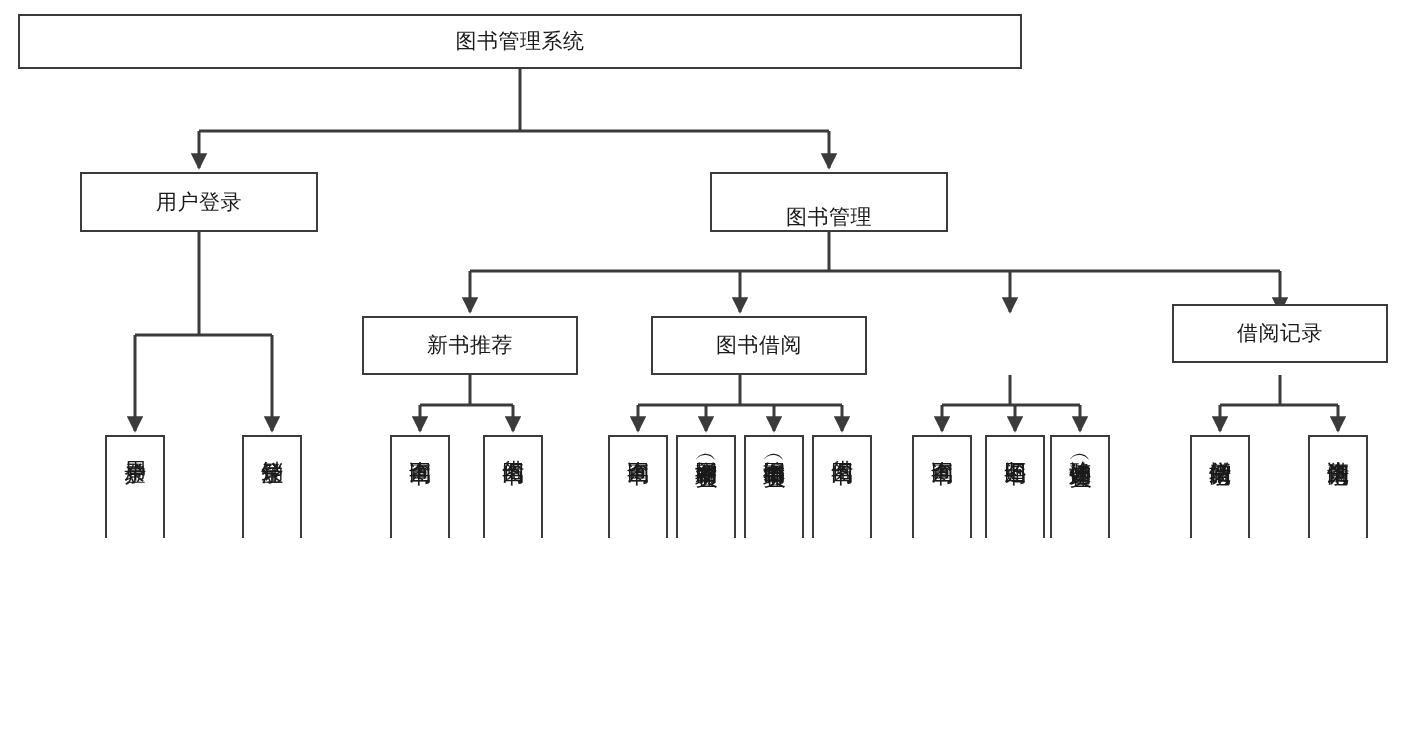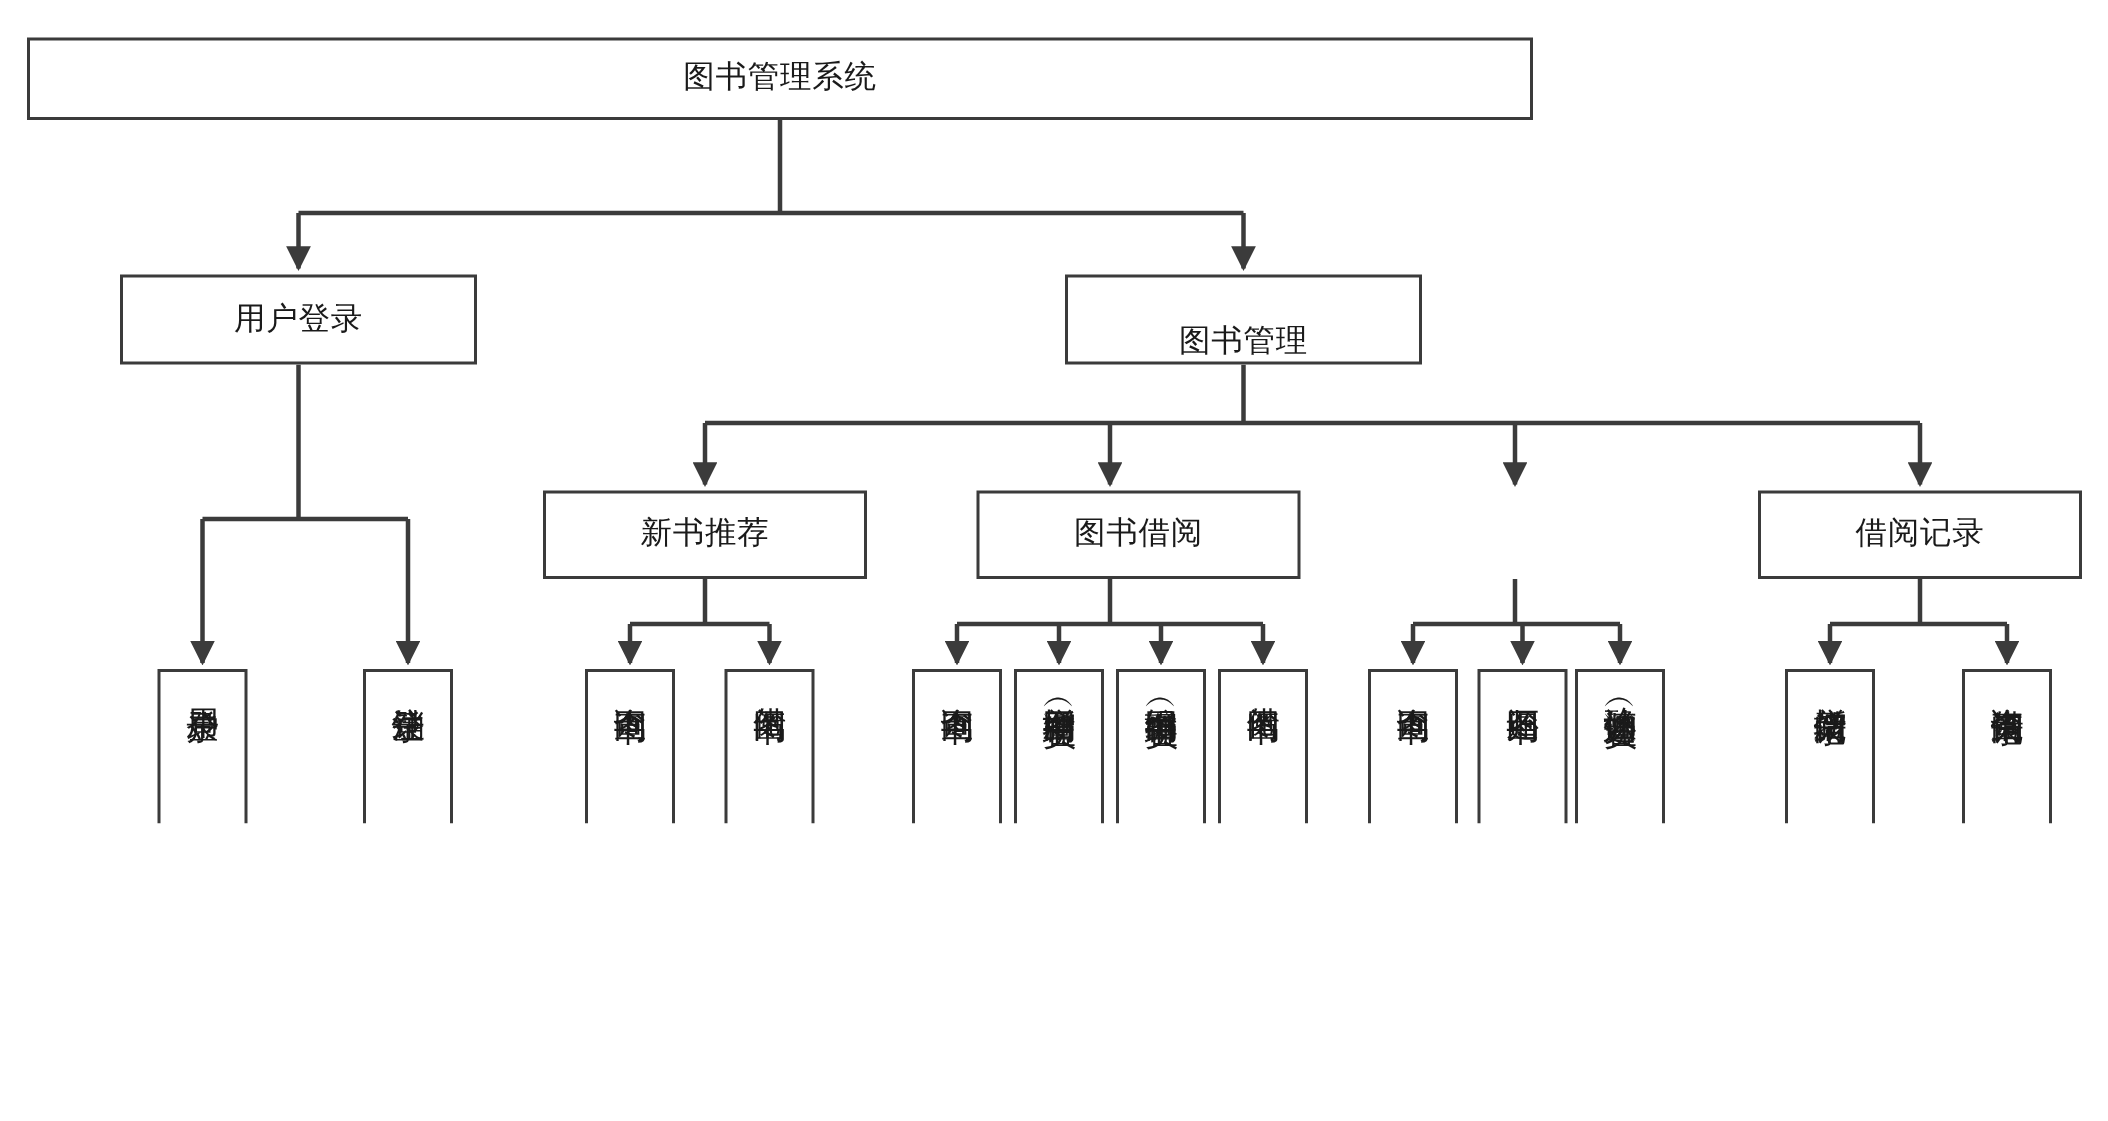--- a/index.html
+++ b/index.html
@@ -9,21 +9,20 @@
   }
   body {
     font-family: "Liberation Sans", "DejaVu Sans", sans-serif;
   }
   #canvas {
     position: relative;
     width: 1405px;
     height: 538px;
     background: #ffffff;
     overflow: hidden;
-    margin-top: 11px;
   }
   svg#edges {
     position: absolute;
     left: 0;
     top: 0;
     width: 1405px;
     height: 747px;
     pointer-events: none;
   }
   .node {
@@ -136,21 +135,21 @@
   <div class="node horiz" style="left: 710px; top: 172px; width: 238px; height: 60px; align-items: flex-end;">
     <span class="lbl">图书管理</span>
   </div>
 
   <div class="node horiz" style="left: 362px; top: 316px; width: 216px; height: 59px;">
     <span class="lbl">新书推荐</span>
   </div>
   <div class="node horiz" style="left: 651px; top: 316px; width: 216px; height: 59px;">
     <span class="lbl">图书借阅</span>
   </div>
-  <div class="node horiz" style="left: 1172px; top: 316px; width: 216px; height: 59px;">
+  <div class="node horiz" style="left: 1172px; top: 304px; width: 216px; height: 59px;">
     <span class="lbl">借阅记录</span>
   </div>
 
   <div class="node vert" style="left: 105px; top: 435px; width: 60px; height: 300px;">
     <span class="lbl">用户登录</span>
   </div>
   <div class="node vert" style="left: 242px; top: 435px; width: 60px; height: 300px;">
     <span class="lbl">注销登录</span>
   </div>
 

